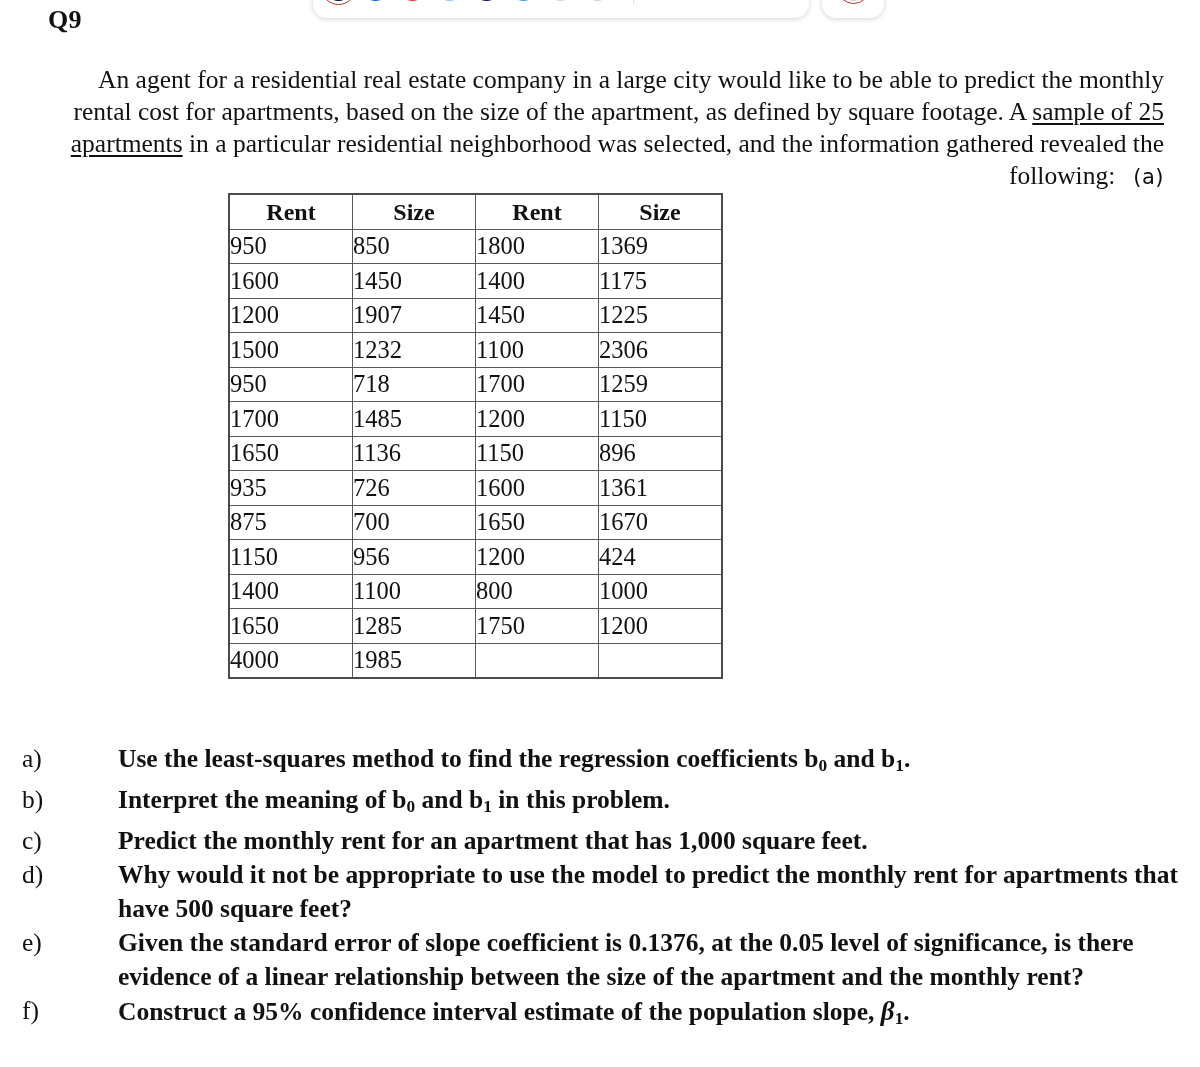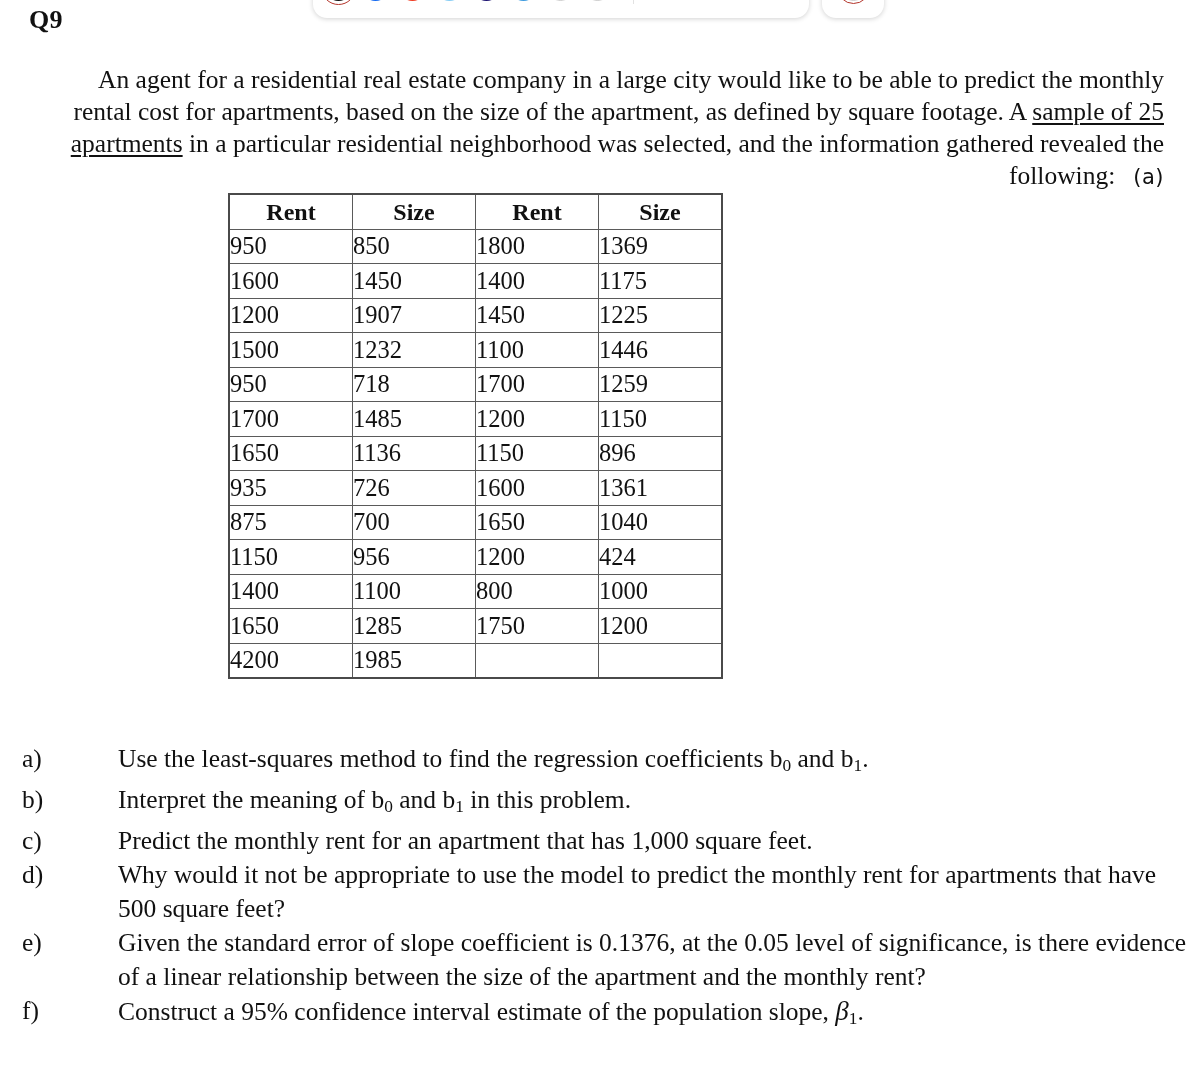--- a/index.html
+++ b/index.html
@@ -85,21 +85,21 @@
   #doc {
     position: absolute;
     left: 0;
     top: 0;
     width: 1200px;
     padding: 0;
   }
 
   #page-title {
     position: absolute;
-    left: 29px;
+    left: 48px;
     top: 6px;
     font-size: 26px;
     font-weight: bold;
     letter-spacing: 0.2px;
     line-height: 1.1;
   }
 
   #intro-paragraph {
     position: absolute;
     left: 44px;
@@ -163,20 +163,21 @@
     line-height: 34px;
     margin: 0;
   }
   .q-marker {
     flex: 0 0 96px;
     text-align: left;
     padding-left: 0;
   }
   .q-text {
     flex: 1 1 auto;
+    font-weight: bold;
   }
   sub {
     font-size: 0.68em;
     vertical-align: -0.22em;
   }
   .beta {
     font-family: "Liberation Serif", "DejaVu Serif", serif;
     font-style: italic;
     font-size: 1.06em;
   }
@@ -235,21 +236,21 @@
           <tr>
             <td>1200</td>
             <td>1907</td>
             <td>1450</td>
             <td>1225</td>
           </tr>
           <tr>
             <td>1500</td>
             <td>1232</td>
             <td>1100</td>
-            <td>1446</td>
+            <td>2306</td>
           </tr>
           <tr>
             <td>950</td>
             <td>718</td>
             <td>1700</td>
             <td>1259</td>
           </tr>
           <tr>
             <td>1700</td>
             <td>1485</td>
@@ -265,42 +266,42 @@
           <tr>
             <td>935</td>
             <td>726</td>
             <td>1600</td>
             <td>1361</td>
           </tr>
           <tr>
             <td>875</td>
             <td>700</td>
             <td>1650</td>
-            <td>1040</td>
+            <td>1670</td>
           </tr>
           <tr>
             <td>1150</td>
             <td>956</td>
             <td>1200</td>
             <td>424</td>
           </tr>
           <tr>
             <td>1400</td>
             <td>1100</td>
             <td>800</td>
             <td>1000</td>
           </tr>
           <tr>
             <td>1650</td>
             <td>1285</td>
             <td>1750</td>
             <td>1200</td>
           </tr>
           <tr>
-            <td>4200</td>
+            <td>4000</td>
             <td>1985</td>
             <td class="empty-cell"></td>
             <td class="empty-cell"></td>
           </tr>
         </tbody>
     </table>
   </div>
 
   <div id="question-list">
       <div class="q-item">

